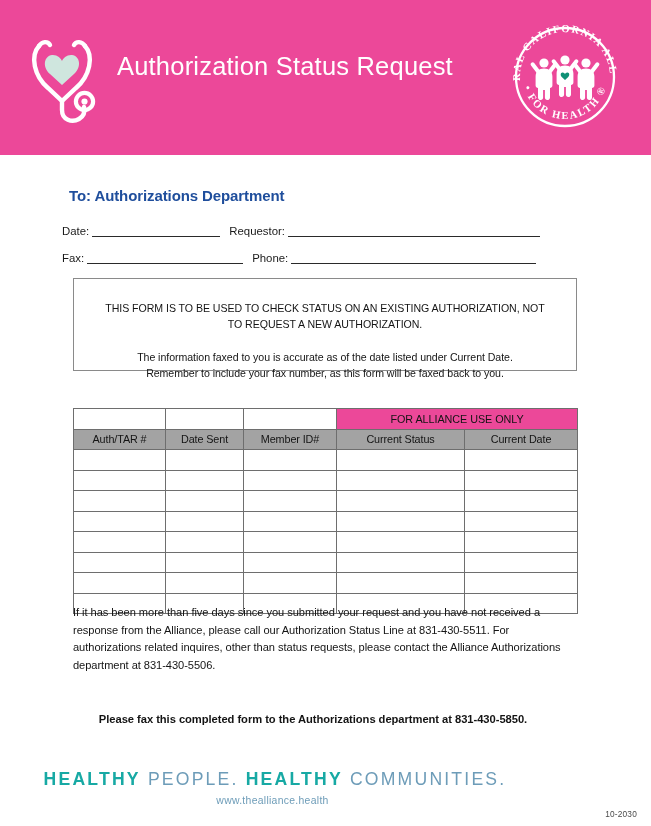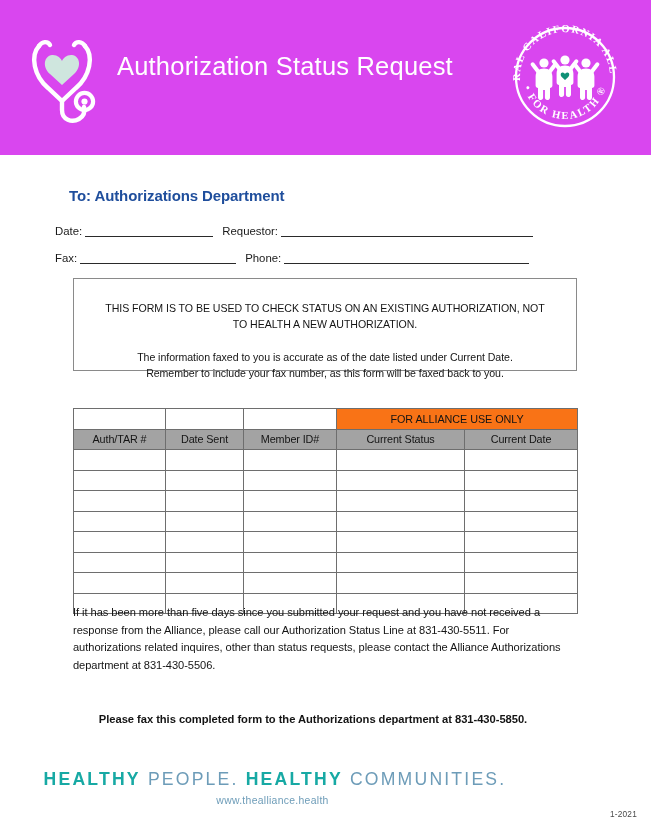--- a/index.html
+++ b/index.html
@@ -13,21 +13,21 @@
     font-family: "Liberation Sans", sans-serif;
     color: #1a1a1a;
     position: relative;
     overflow: hidden;
   }
 
   
   .banner {
     position: relative;
     height: 155px;
-    background: #d946ef;
+    background: #ec4899;
     display: flex;
     align-items: center;
     box-sizing: border-box;
   }
   .banner-icon {
     position: absolute;
     left: 26px;
     top: 28px;
     width: 78px;
     height: 100px;
@@ -61,21 +61,21 @@
     left: 69px;
     top: 32px;
     font-size: 15px;
     font-weight: bold;
     color: #1f4e9c;
     letter-spacing: -0.1px;
   }
 
   .field-row {
     position: absolute;
-    left: 55px;
+    left: 62px;
     font-size: 11.4px;
     color: #1a1a1a;
     white-space: nowrap;
     display: flex;
     align-items: flex-end;
   }
   .field-row.r1 { top: 70px; }
   .field-row.r2 { top: 97px; }
 
   .field-label {
@@ -135,21 +135,21 @@
     padding: 0;
     font-weight: normal;
     font-size: 10.8px;
     color: #141414;
     height: 19.5px;
     text-align: center;
     vertical-align: middle;
   }
   td.nb { border: none; background: transparent; }
   th.band {
-    background: #f97316;
+    background: #ec4899;
     height: 19px;
     font-size: 10.8px;
     letter-spacing: -0.05px;
   }
   th.colhead {
     background: #a3a3a3;
     height: 21px;
     font-size: 11px;
     letter-spacing: -0.1px;
   }
@@ -296,21 +296,21 @@
   <div class="field-row r2">
     <span class="field-label">Fax:</span>
     <span class="rule rule-fax"></span>
     <span class="gap"></span>
     <span class="field-label">Phone:</span>
     <span class="rule rule-phone"></span>
   </div>
 
   <div class="notice">
     <p>THIS FORM IS TO BE USED TO CHECK STATUS ON AN EXISTING AUTHORIZATION, NOT</p>
-    <p>TO HEALTH A NEW AUTHORIZATION.</p>
+    <p>TO REQUEST A NEW AUTHORIZATION.</p>
     <div class="blockgap"></div>
     <p>The information faxed to you is accurate as of the date listed under Current Date.</p>
     <p>Remember to include your fax number, as this form will be faxed back to you.</p>
   </div>
 
   <div class="tablewrap">
     <table class="form-table">
       <colgroup>
         <col class="c1">
           <col class="c2">
@@ -397,14 +397,14 @@
   <div class="note-para">If it has been more than five days since you submitted your request and you have not received a response from the Alliance, please call our Authorization Status Line at 831-430-5511. For authorizations related inquires, other than status requests, please contact the Alliance Authorizations department at 831-430-5506.</div>
 
   <div class="fax-line">Please fax this completed form to the Authorizations department at 831-430-5850.</div>
 
   <div class="tagline">
     <span class="tag-teal">HEALTHY</span><span>&nbsp;</span><span class="tag-blue">PEOPLE.</span><span>&nbsp;</span><span class="tag-teal">HEALTHY</span><span>&nbsp;</span><span class="tag-blue">COMMUNITIES.</span>
   </div>
 
   <div class="site">www.thealliance.health</div>
 
-  <div class="revision">1-2021</div>
+  <div class="revision">10-2030</div>
 </div>
 
 </body></html>

